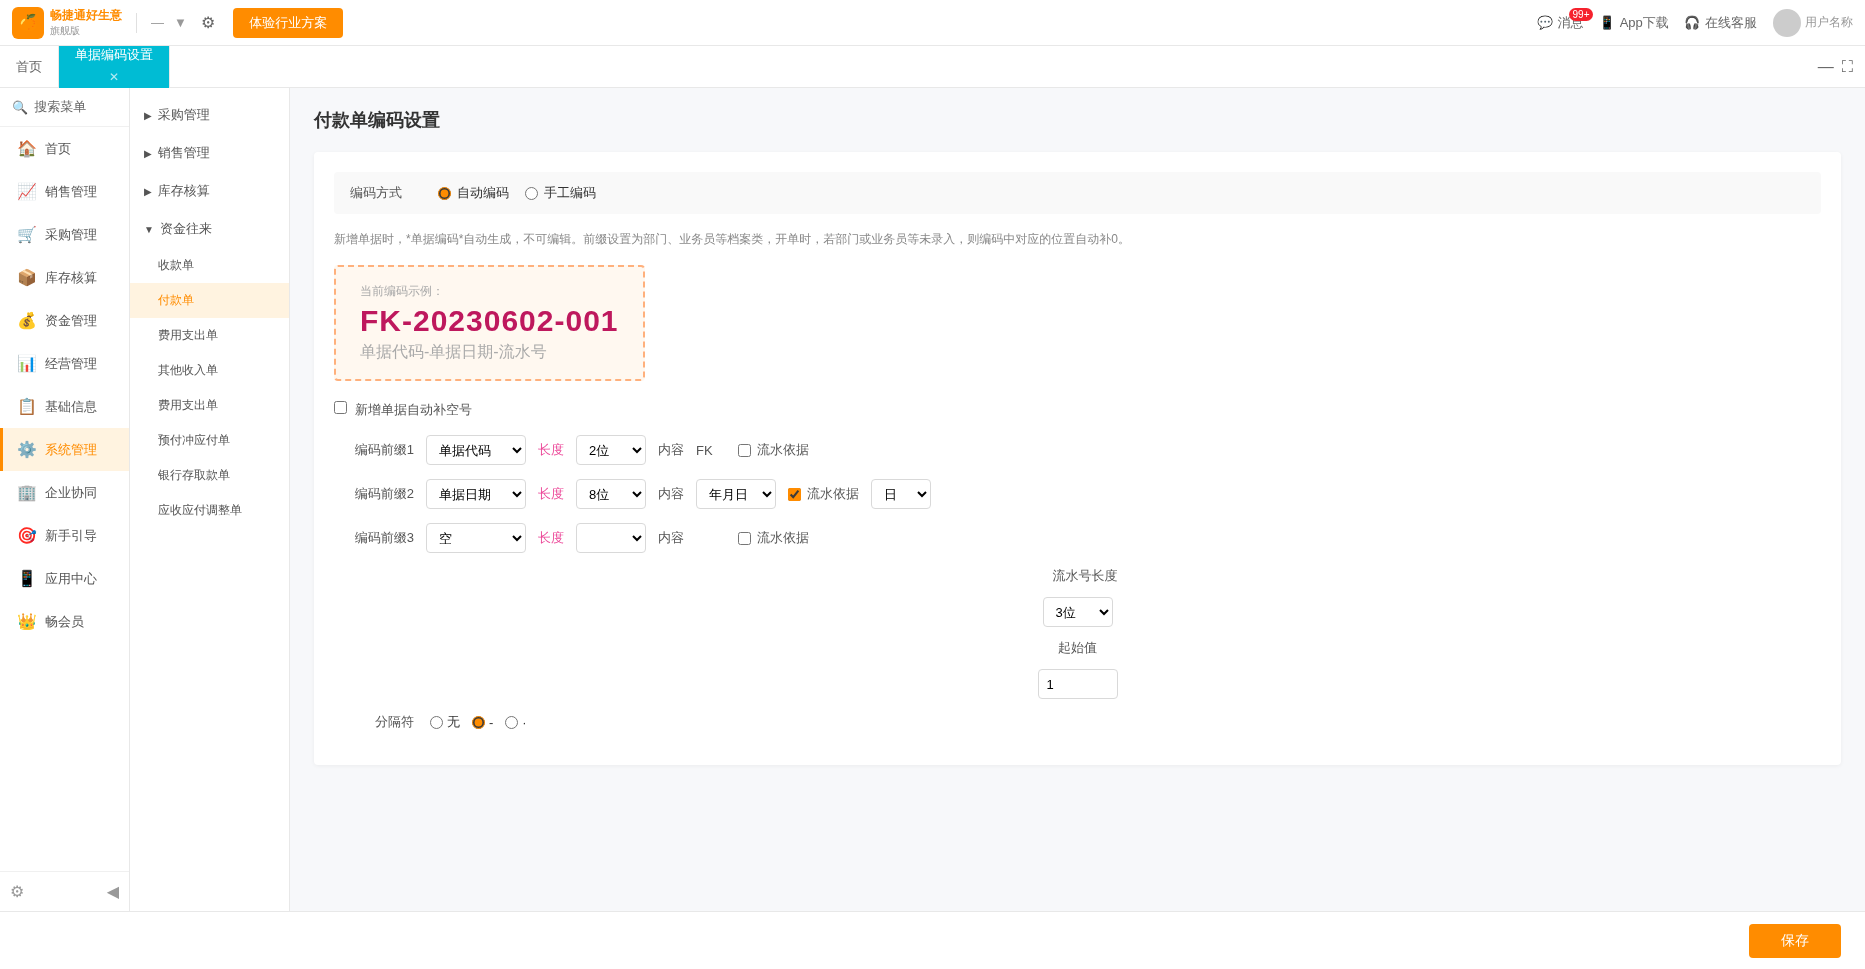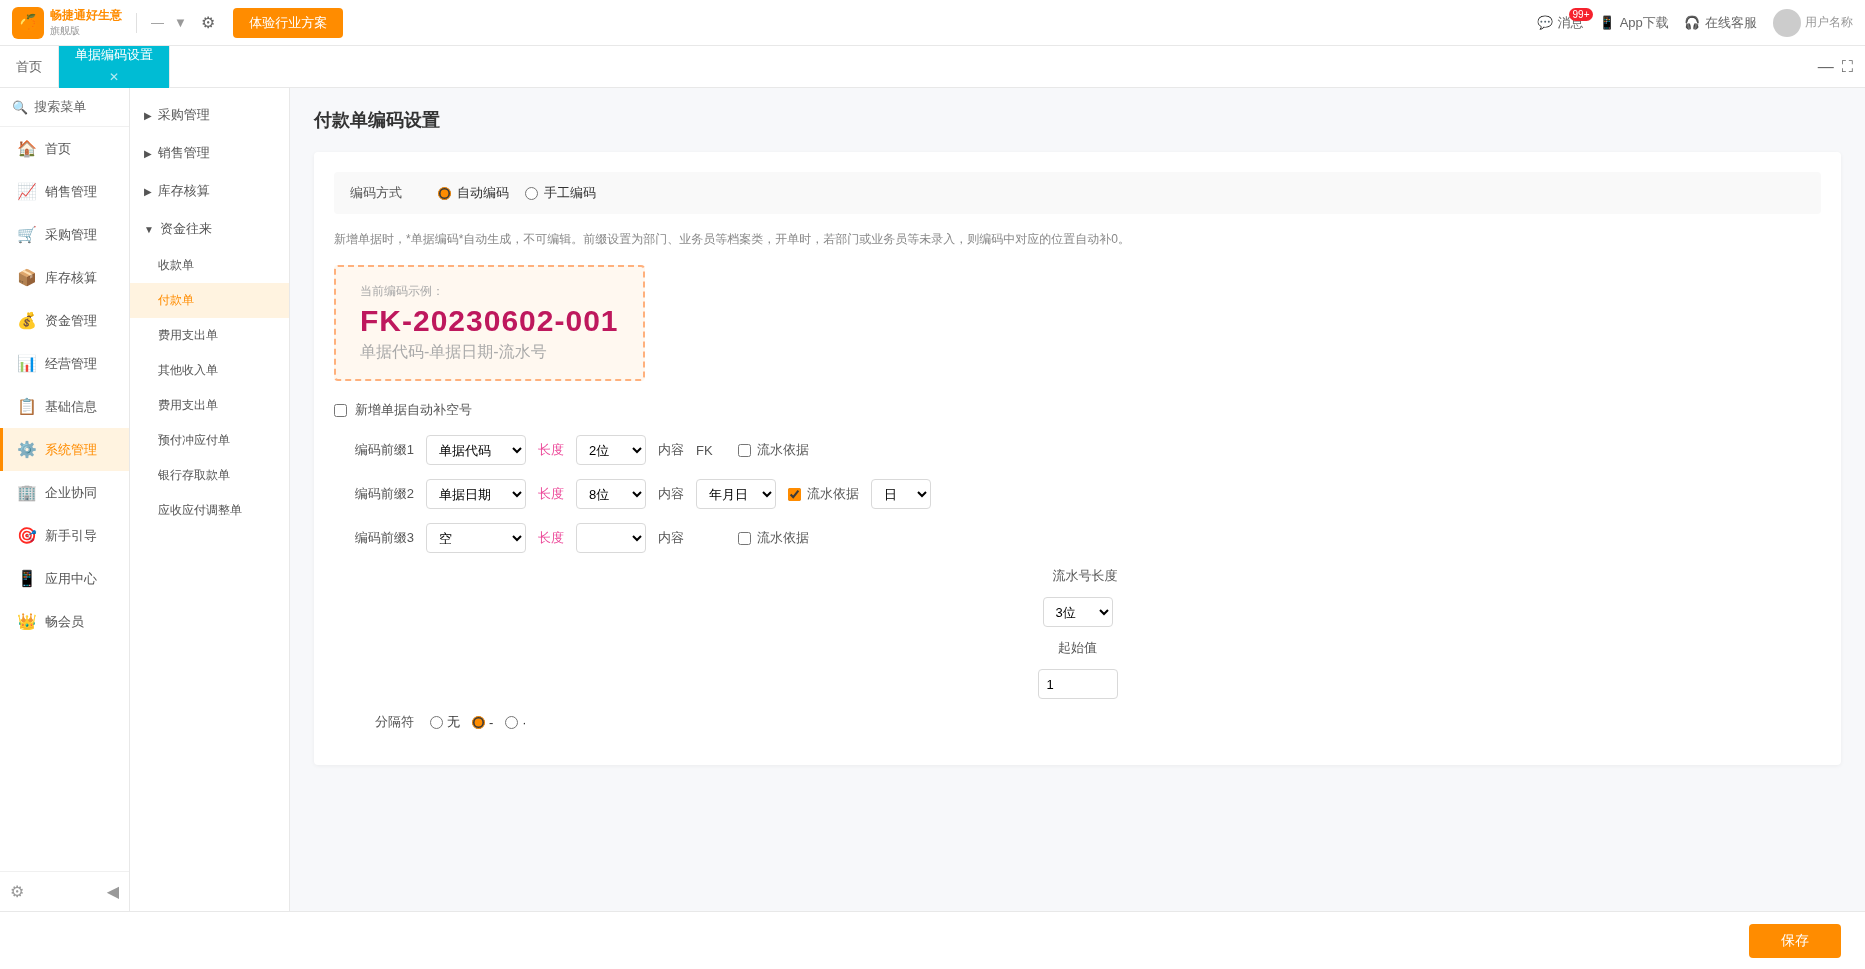--- a/index.html
+++ b/index.html
@@ -58,21 +58,21 @@
 
     
     .info-text { font-size: 12px; color: #888; margin-bottom: 16px; line-height: 1.6; }
 
     
     .preview-box { border: 2px dashed #ffb07c; background: #fff8f0; border-radius: 4px; padding: 16px 24px; display: inline-block; margin-bottom: 20px; min-width: 250px; }
     .preview-code { font-size: 30px; font-weight: bold; color: #be185d; letter-spacing: 1px; }
     .preview-desc { font-size: 16px; color: #aaa; margin-top: 4px; }
 
     
-    .checkbox-row { display: flex; align-items: center; gap: 8px; margin-bottom: 16px; }
+    .checkbox-row { display: flex; align-items: flex-start; gap: 8px; margin-bottom: 16px; }
     .checkbox-row input[type="checkbox"] { accent-color: #ff8c00; }
     .checkbox-label { font-size: 13px; color: #555; }
 
     
     .form-row { display: flex; align-items: center; gap: 12px; margin-bottom: 14px; flex-wrap: wrap; }
     .form-label { width: 80px; color: #555; font-size: 13px; text-align: right; flex-shrink: 0; }
     .form-select { height: 30px; border: 1px solid #d9d9d9; border-radius: 4px; padding: 0 8px; font-size: 13px; background: #fff; cursor: pointer; min-width: 100px; }
     .length-label { color: #ec4899; font-size: 13px; }
     .content-label { color: #555; font-size: 13px; }
     .content-value { color: #555; font-size: 13px; min-width: 30px; }

